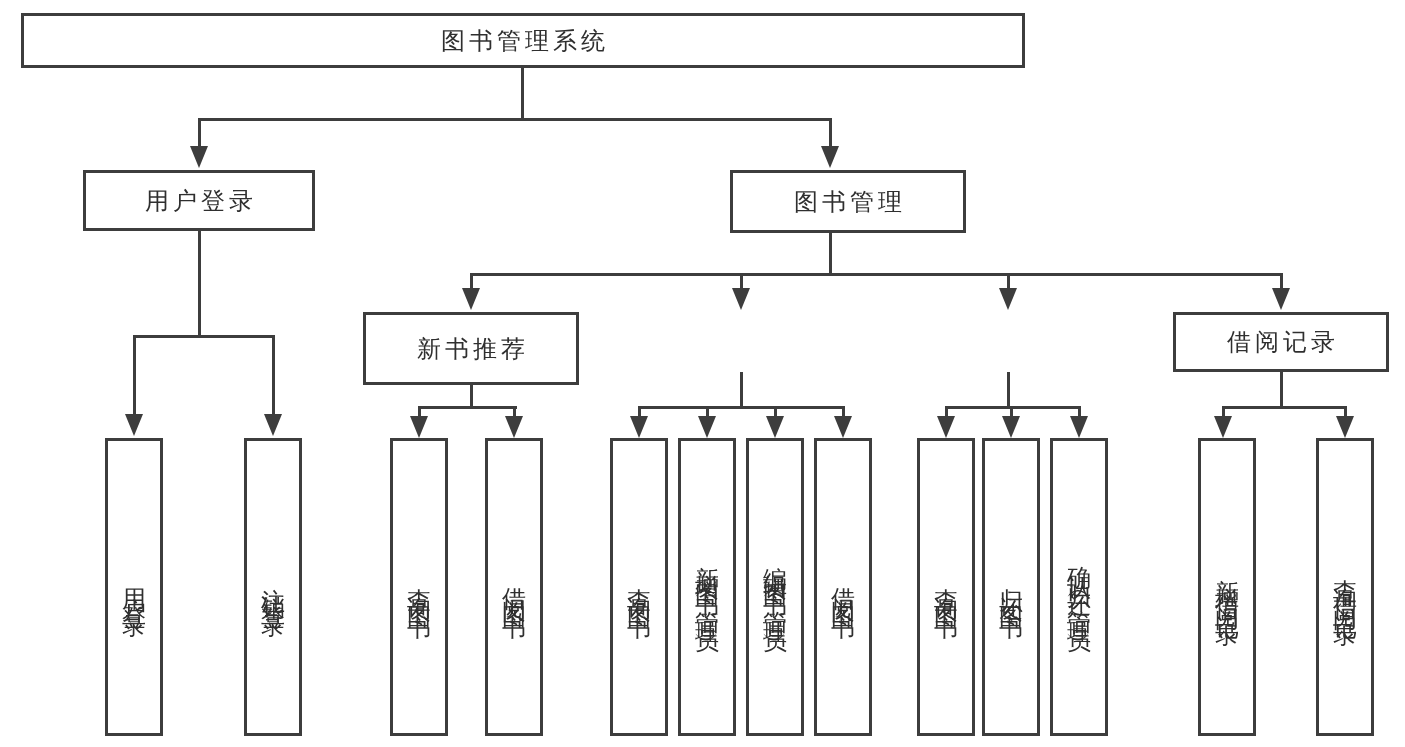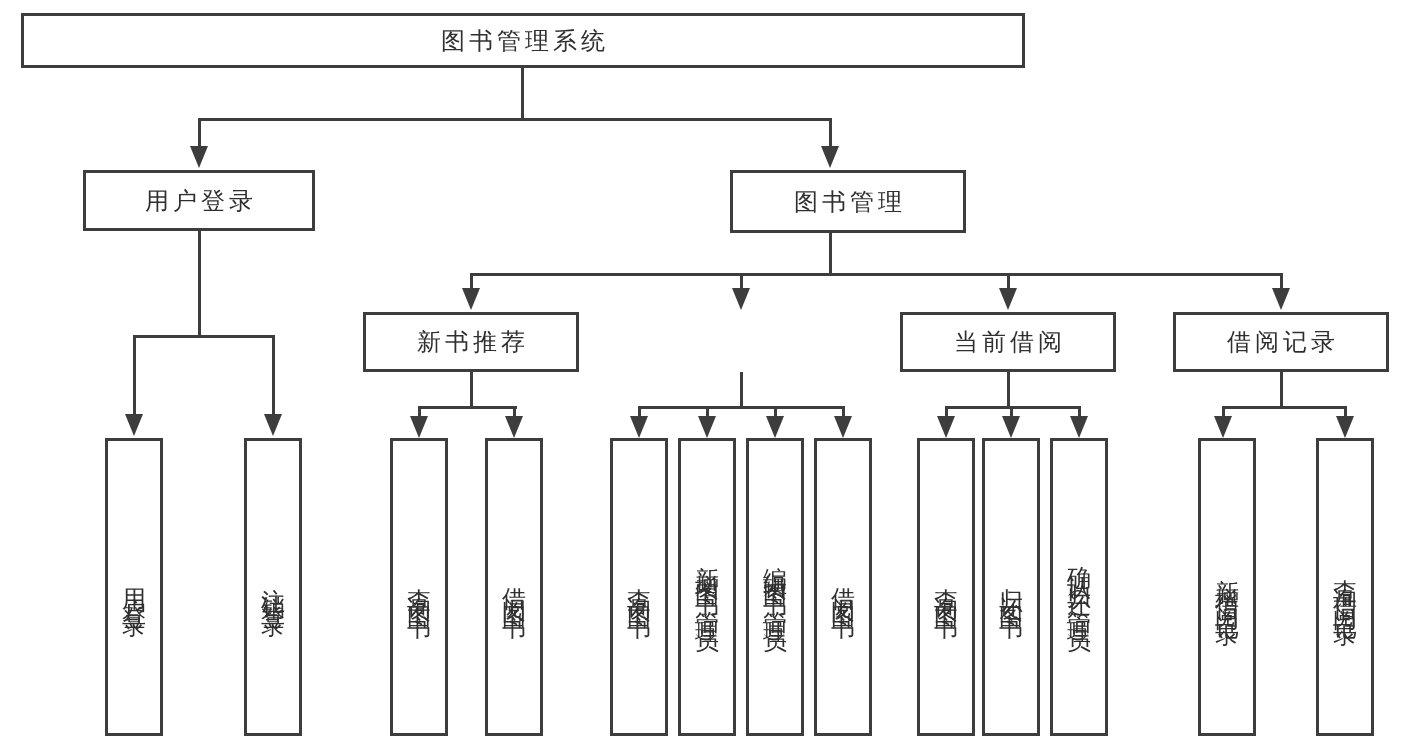--- a/index.html
+++ b/index.html
@@ -95,25 +95,22 @@
   <div class="hline" style="left:470px;top:273px;width:812px;"></div>
   <div class="vline" style="left:470px;top:273px;height:15px;"></div>
   <div class="ah" style="left:462px;top:288px;"></div>
   <div class="vline" style="left:740px;top:273px;height:15px;"></div>
   <div class="ah" style="left:732px;top:288px;"></div>
   <div class="vline" style="left:1007px;top:273px;height:15px;"></div>
   <div class="ah" style="left:999px;top:288px;"></div>
   <div class="vline" style="left:1280px;top:273px;height:15px;"></div>
   <div class="ah" style="left:1272px;top:288px;"></div>
 
-  <div class="box" style="left:363px;top:312px;width:216px;height:60px;">
+  <div class="box" style="left:363px;top:312px;width:216px;height:73px;">
     <span>新书推荐</span>
-  </div>
-  <div class="box" style="left:900px;top:312px;width:216px;height:60px;">
-    <span>当前借阅</span>
   </div>
   <div class="box" style="left:1173px;top:312px;width:216px;height:60px;">
     <span>借阅记录</span>
   </div>
 
   <div class="vline" style="left:470px;top:372px;height:34px;"></div>
   <div class="hline" style="left:418px;top:406px;width:99px;"></div>
   <div class="vline" style="left:418px;top:406px;height:10px;"></div>
   <div class="ah" style="left:410px;top:416px;"></div>
   <div class="vline" style="left:513px;top:406px;height:10px;"></div>

